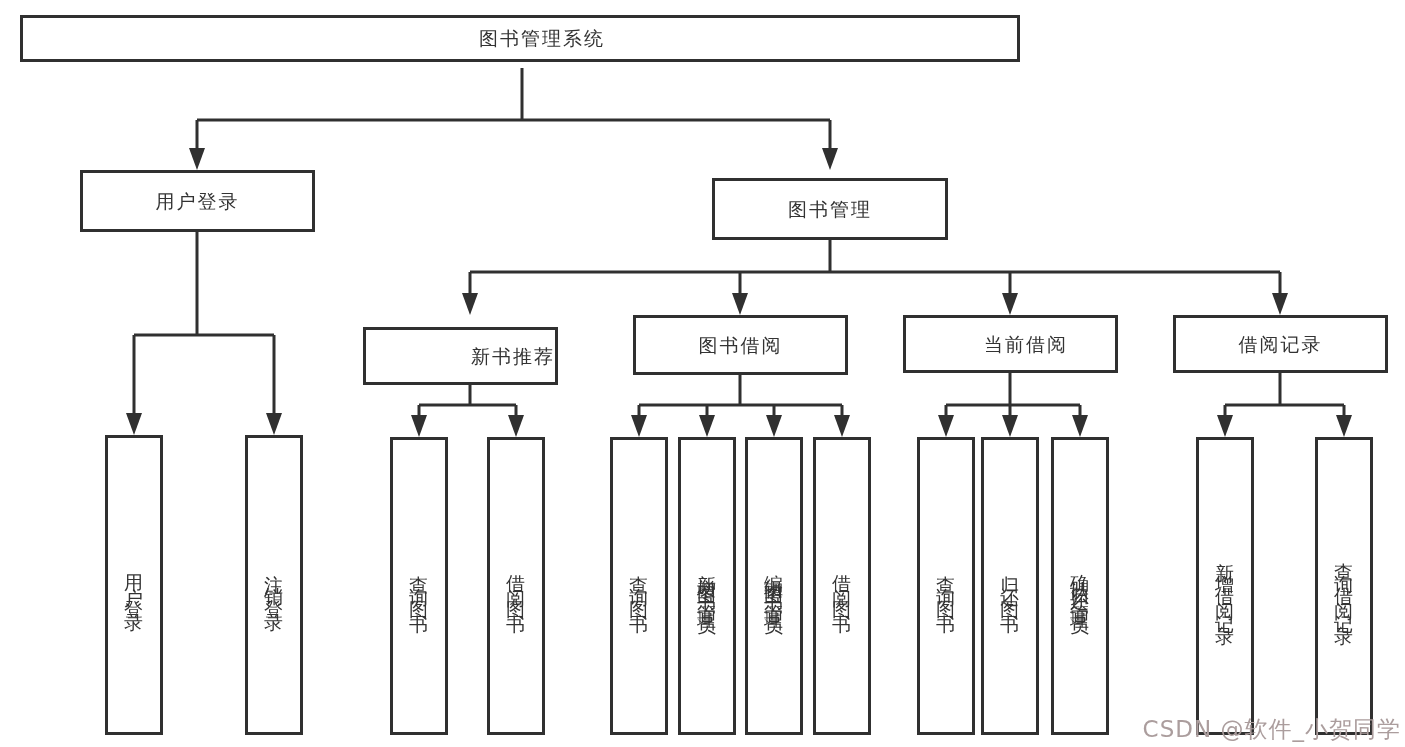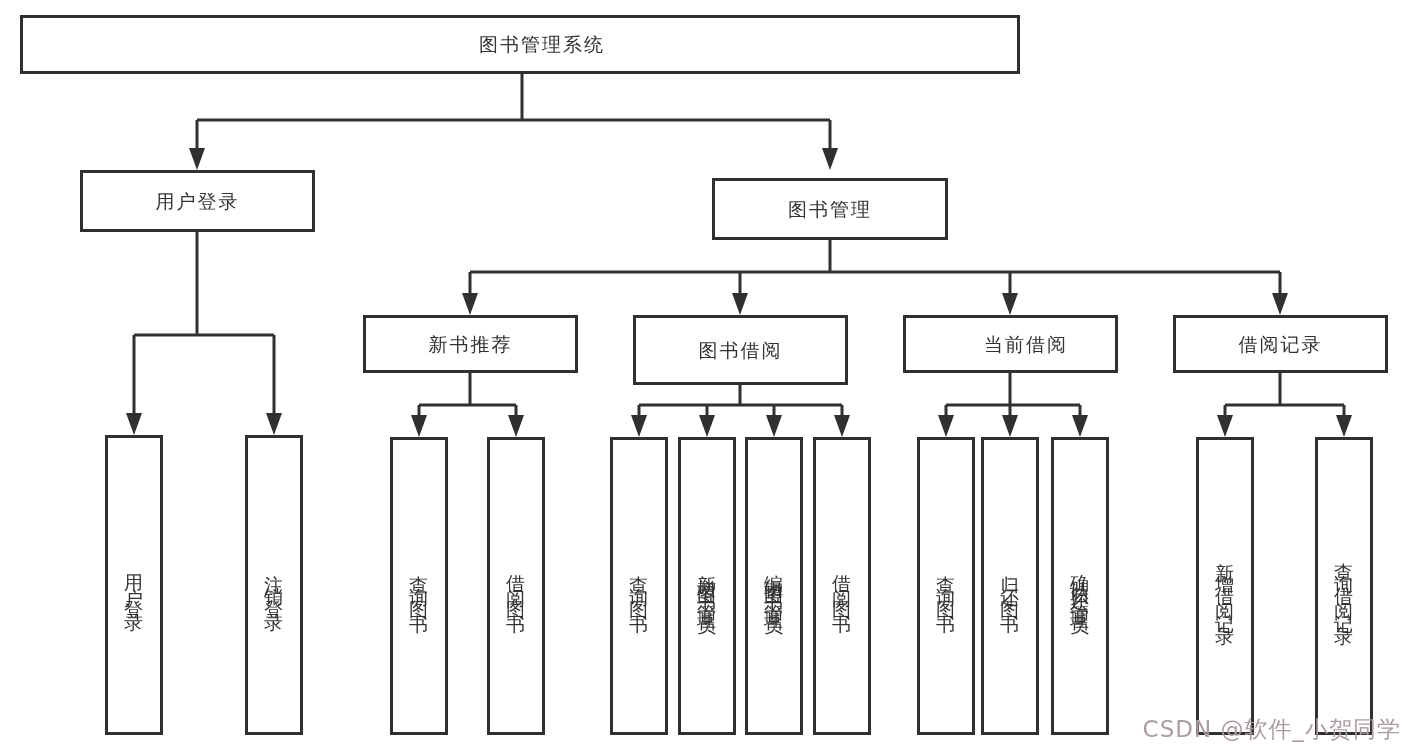--- a/index.html
+++ b/index.html
@@ -78,35 +78,35 @@
       <path d="M766,415 L782,415 L774,437 Z"></path>
       <path d="M834,415 L850,415 L842,437 Z"></path>
       <path d="M938,415 L954,415 L946,437 Z"></path>
       <path d="M1002,415 L1018,415 L1010,437 Z"></path>
       <path d="M1072,415 L1088,415 L1080,437 Z"></path>
       <path d="M1217,415 L1233,415 L1225,437 Z"></path>
       <path d="M1336,415 L1352,415 L1344,437 Z"></path>
     </g>
   </svg>
 
-  <div class="box hbox" style="left:20px; top:15px; width:1000px; height:59px;padding-left:44px;">
+  <div class="box hbox" style="left:20px; top:15px; width:1000px; height:47px;padding-left:44px;">
     <span>图书管理系统</span>
   </div>
 
   <div class="box hbox" style="left:80px; top:170px; width:235px; height:62px;">
     <span>用户登录</span>
   </div>
   <div class="box hbox" style="left:712px; top:170px; width:236px; height:62px;margin-top:8px;">
     <span>图书管理</span>
   </div>
 
-  <div class="box hbox" style="left:363px; top:315px; width:215px; height:58px;">
+  <div class="box hbox" style="left:363px; top:327px; width:195px; height:58px;justify-content:flex-end;">
     <span>新书推荐</span>
   </div>
-  <div class="box hbox" style="left:633px; top:315px; width:215px; height:70px;">
+  <div class="box hbox" style="left:633px; top:315px; width:215px; height:60px;">
     <span>图书借阅</span>
   </div>
   <div class="box hbox" style="left:903px; top:315px; width:215px; height:58px;padding-left:31px;">
     <span>当前借阅</span>
   </div>
   <div class="box hbox" style="left:1173px; top:315px; width:215px; height:58px;font-family:Liberation Serif, serif;">
     <span>借阅记录</span>
   </div>
 
   <div class="box leaf" style="left:105px; top:435px; width:58px; height:300px;">

